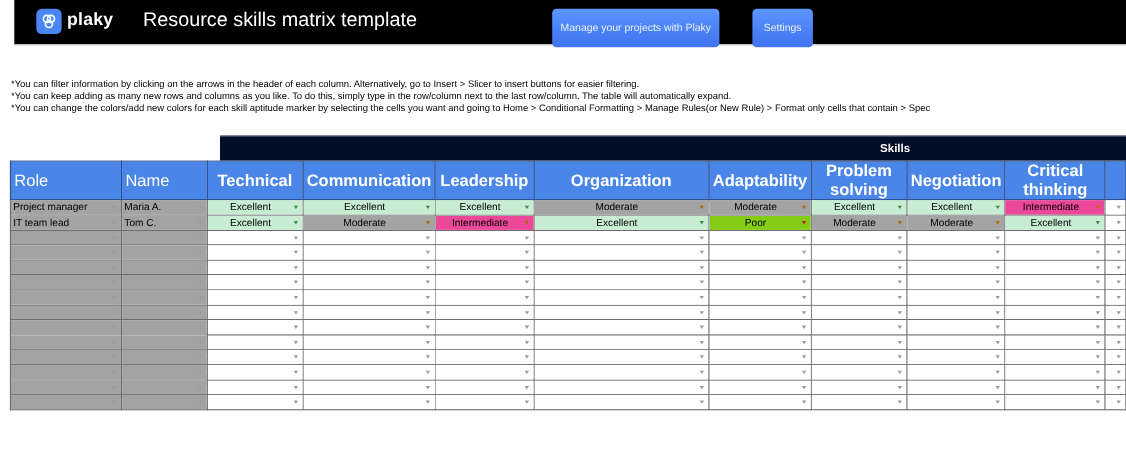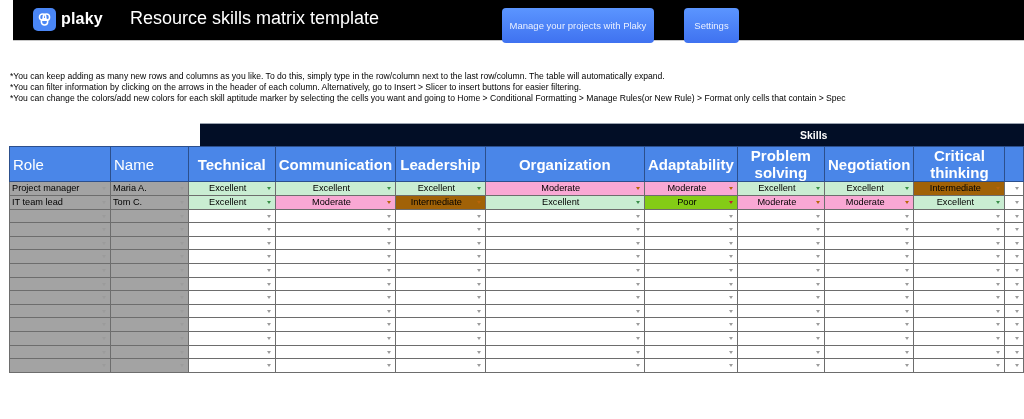--- a/index.html
+++ b/index.html
@@ -67,23 +67,23 @@
   table.grid tr.data-row td { height: 13.8px; }
   table.grid td.skill { text-align: center; padding-right: 10px; }
   table.grid td.text { text-align: left; padding-right: 10px; }
   .dd {
     position: absolute; right: 4px; top: 5px; width: 0; height: 0;
     border-left: 2.5px solid transparent; border-right: 2.5px solid transparent;
     border-top: 3px solid #9b9b9b;
   }
   .lvl-excellent { background: #c9edd2; color: #1d7a2e; margin-left: 20px; }
   .lvl-excellent .dd { border-top-color: #3a8f4a; }
-  .lvl-moderate { background: #f9a8d4; color: #b8650a; }
+  .lvl-moderate { background: #a3a3a3; color: #b8650a; }
   .lvl-moderate .dd { border-top-color: #b8650a; }
-  .lvl-intermediate { background: #a16207; color: #b8650a; }
+  .lvl-intermediate { background: #ec4899; color: #b8650a; }
   .lvl-intermediate .dd { border-top-color: #b8650a; }
   .lvl-poor { background: #84cc16; color: #c3202f; }
   .lvl-poor .dd { border-top-color: #c3202f; }
   .lvl-none { background: #ffffff; }
   .text-cell { background: #a3a3a3; }
   .text-cell .dd { border-top-color: #9b9b9b; }
 </style>
 </head>
 <body>
 
@@ -97,22 +97,22 @@
       </svg>
     </div>
     <span class="logo-text">plaky</span>
   </div>
   <div class="app-title">Resource skills matrix template</div>
   <button class="btn btn-manage">Manage your projects with Plaky</button>
   <button class="btn btn-settings">Settings</button>
 </div>
 
 <div class="notes">
+  <div>*You can filter information by clicking on the arrows in the header of each column. Alternatively, go to Insert &gt; Slicer to insert buttons for easier filtering.</div>
   <div>*You can keep adding as many new rows and columns as you like. To do this, simply type in the row/column next to the last row/column. The table will automatically expand.</div>
-  <div>*You can filter information by clicking on the arrows in the header of each column. Alternatively, go to Insert &gt; Slicer to insert buttons for easier filtering.</div>
   <div>*You can change the colors/add new colors for each skill aptitude marker by selecting the cells you want and going to Home &gt; Conditional Formatting &gt; Manage Rules(or New Rule) &gt; Format only cells that contain &gt; Spec</div>
 </div>
 
 <div class="skills-band">
   <span>Skills</span>
 </div>
 
 <table class="grid" id="grid">
   <colgroup>
     <col style="width:106px">

